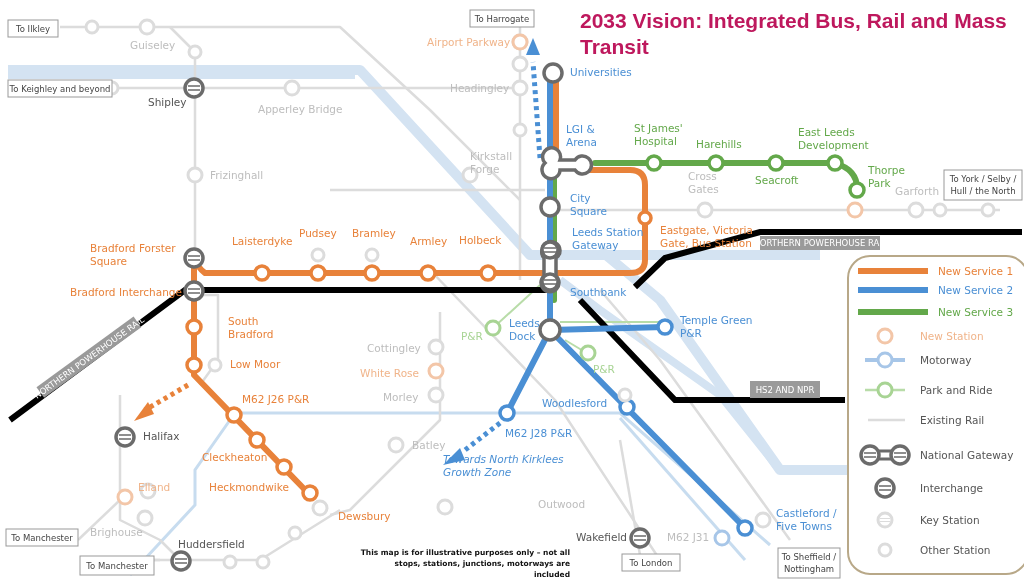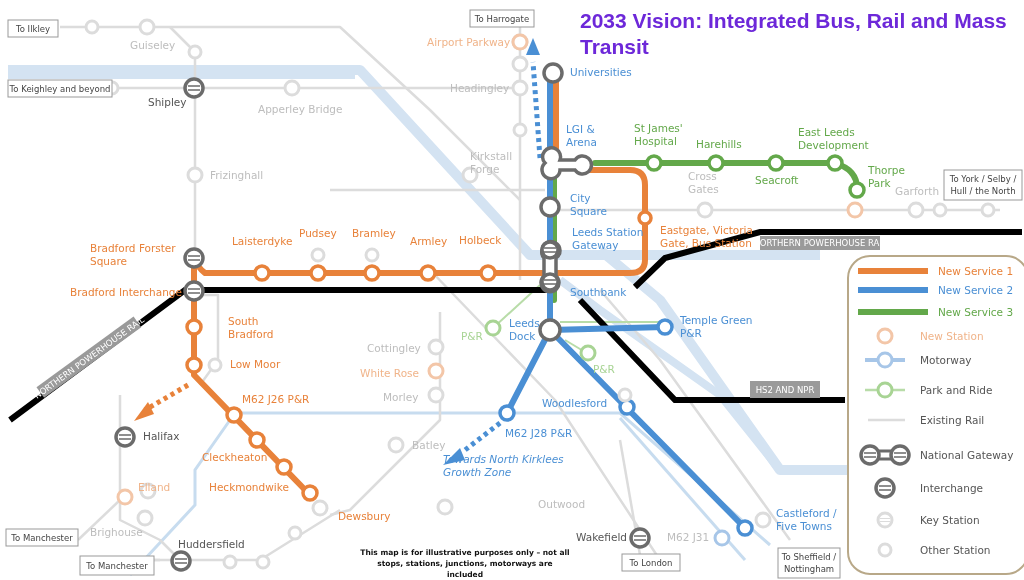--- a/index.html
+++ b/index.html
@@ -1,21 +1,21 @@
 <!DOCTYPE html>
 <html><head>
 <meta charset="utf-8">
 <style>
   html,body{margin:0;padding:0;background:#fff;}
   body{width:1024px;height:580px;overflow:hidden;position:relative;font-family:"Liberation Sans",sans-serif;}
   #map{position:absolute;left:0;top:0;width:1024px;height:580px;}
-  .title{position:absolute;left:580px;top:8px;width:440px;font-family:"Liberation Sans",sans-serif;font-weight:bold;font-size:21px;line-height:26px;color:#6d28d9;}
+  .title{position:absolute;left:580px;top:8px;width:440px;font-family:"Liberation Sans",sans-serif;font-weight:bold;font-size:21px;line-height:26px;color:#be185d;}
   .lbl{font-family:"DejaVu Sans",sans-serif;font-size:10.5px;}
   .lbl-sm{font-family:"DejaVu Sans",sans-serif;font-size:8.5px;}
-  .disclaimer{position:absolute;left:360px;top:547px;width:210px;text-align:center;font-family:"DejaVu Sans",sans-serif;font-size:7.5px;font-weight:bold;line-height:11px;color:#111;}
+  .disclaimer{position:absolute;left:360px;top:547px;width:210px;text-align:right;font-family:"DejaVu Sans",sans-serif;font-size:7.5px;font-weight:bold;line-height:11px;color:#111;}
 </style>
 </head>
 <body>
 
 <svg id="map" viewBox="0 0 1024 580" xmlns="http://www.w3.org/2000/svg">
 
   <g fill="none" stroke="#d4e3f2" stroke-linejoin="round">
     <path d="M8 70 L360 70 L530 255 L820 255" stroke-width="10"></path>
     <path d="M8 75 L355 75" stroke-width="8"></path>
     <path d="M600 250 L660 300 L780 470 L870 470" stroke-width="10"></path>

